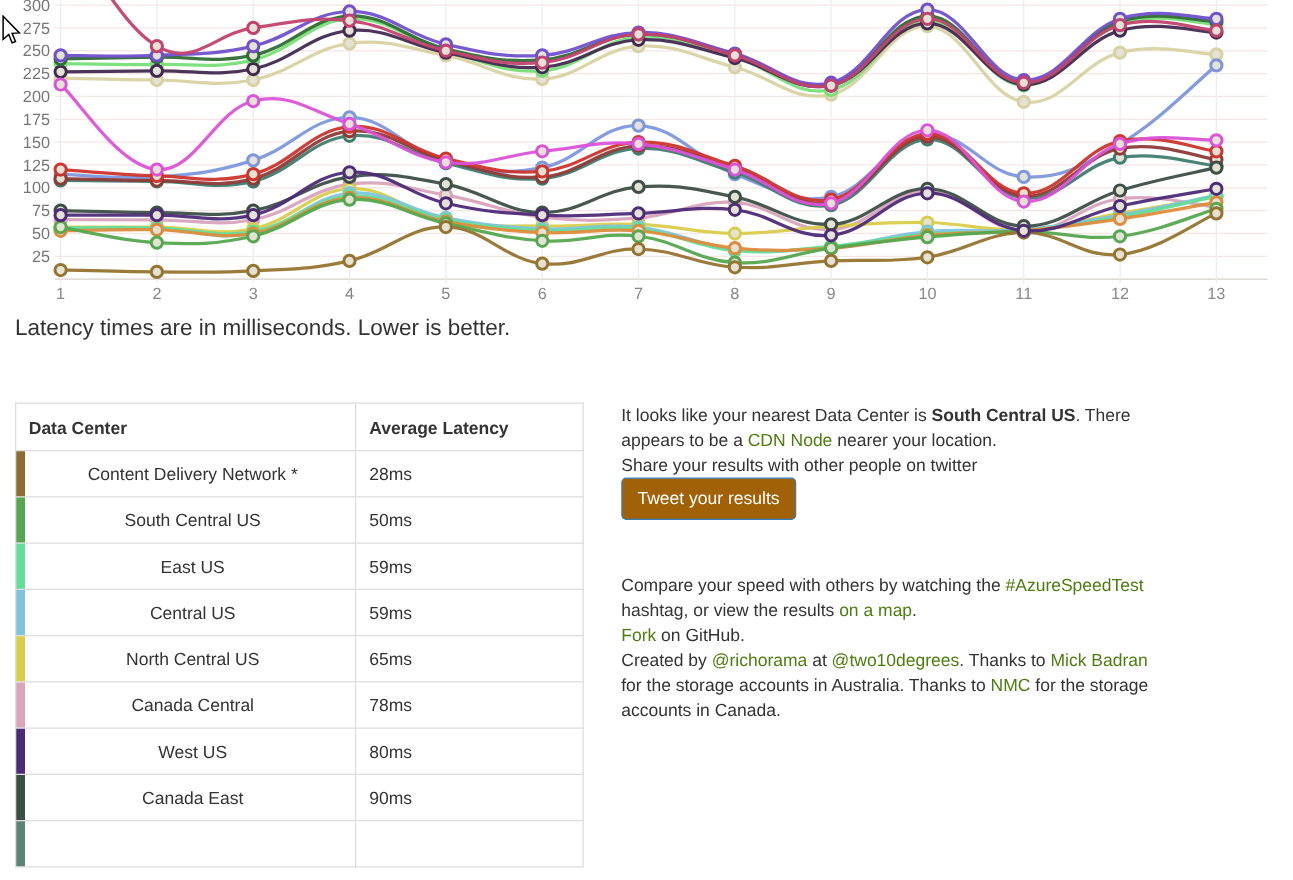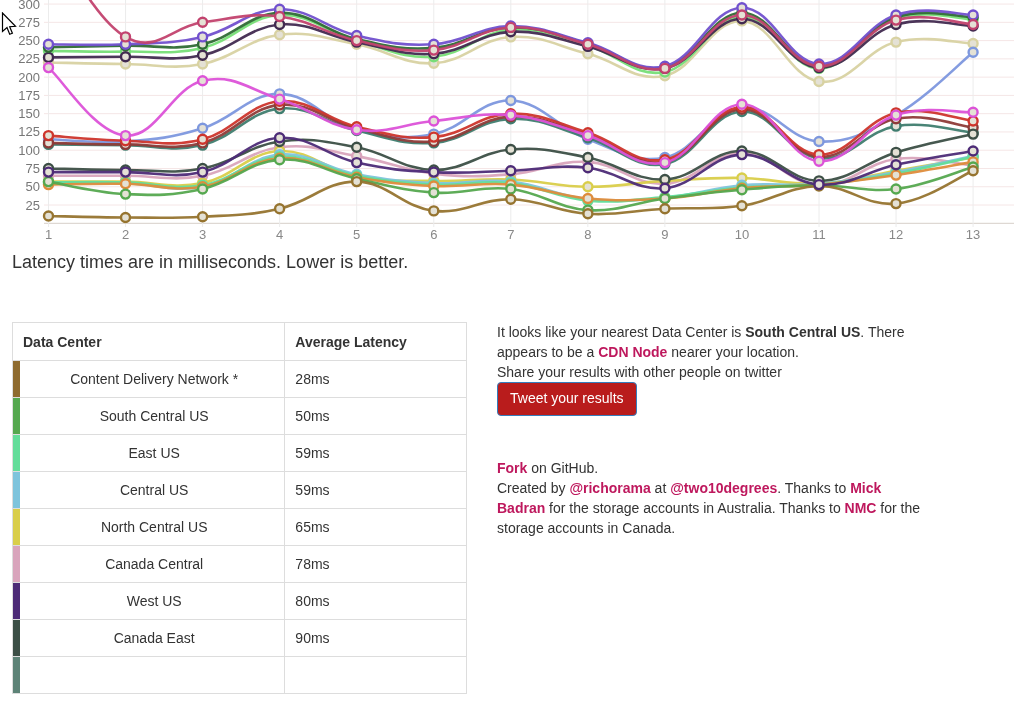--- a/index.html
+++ b/index.html
@@ -28,25 +28,25 @@
   .swatch {
     position: absolute; left: 0; top: 0; bottom: 0; width: 7px; display: block;
   }
   .partial-row td { border-bottom: none; }
 
   .sidebar { position: absolute; left: 497px; top: 322px; width: 424px; line-height: 20px; }
   .sidebar p { margin: 0; }
   .mb42 { margin-bottom: 42px; }
   .mb40 { margin-bottom: 40px; }
   .mb1  { margin-bottom: 1px; }
-  .sidebar a { color: #be185d; text-decoration: none; cursor: pointer; font-weight: bold; }
+  .sidebar a { color: #4d7c0f; text-decoration: none; cursor: pointer; }
   .bold { font-weight: bold; }
   .tweet-btn {
     display: inline-block; margin-top: 0; margin-bottom: 42px;
-    background: #b91c1c; border: 1px solid #357ebd; color: #fff;
+    background: #a16207; border: 1px solid #357ebd; color: #fff;
     font-family: "Liberation Sans", sans-serif; font-size: 14px;
     padding: 6px 12px; border-radius: 4px; line-height: 1.42; cursor: pointer;
   }
   .cursor { position: absolute; left: 1px; top: 12px; pointer-events: none; }
 </style>
 </head>
 <body>
 
 <div class="page">
 
@@ -437,20 +437,21 @@
         </tr>
       </tbody>
   </table>
 
   <div class="sidebar">
     <p class="mb42"><span>It looks like your nearest Data Center is </span><span class="bold">South Central US</span><span>. There appears to be a </span><a>CDN Node</a><span> nearer your location.</span></p>
 
     <p class="mb1">Share your results with other people on twitter</p>
     <button class="tweet-btn">Tweet your results</button>
 
+    <p class="mb40"><span>Compare your speed with others by watching the </span><a>#AzureSpeedTest</a><span> hashtag, or view the results </span><a>on a map</a><span>.</span></p>
 
     <p class="mb40"><a>Fork</a><span> on GitHub.</span></p>
 
     <p><span>Created by </span><a>@richorama</a><span> at </span><a>@two10degrees</a><span>. Thanks to </span><a>Mick Badran</a><span> for the storage accounts in Australia. Thanks to </span><a>NMC</a><span> for the storage accounts in Canada.</span></p>
   </div>
 
   <svg class="cursor" width="16" height="26" viewBox="0 0 16 26">
     <path d="M1.5 1 L1.5 19.5 L6 15.6 L8.7 22.3 L11.4 21.2 L8.7 14.7 L14.5 14.3 Z" fill="#fff" stroke="#000" stroke-width="1.2"></path>
   </svg>
 

